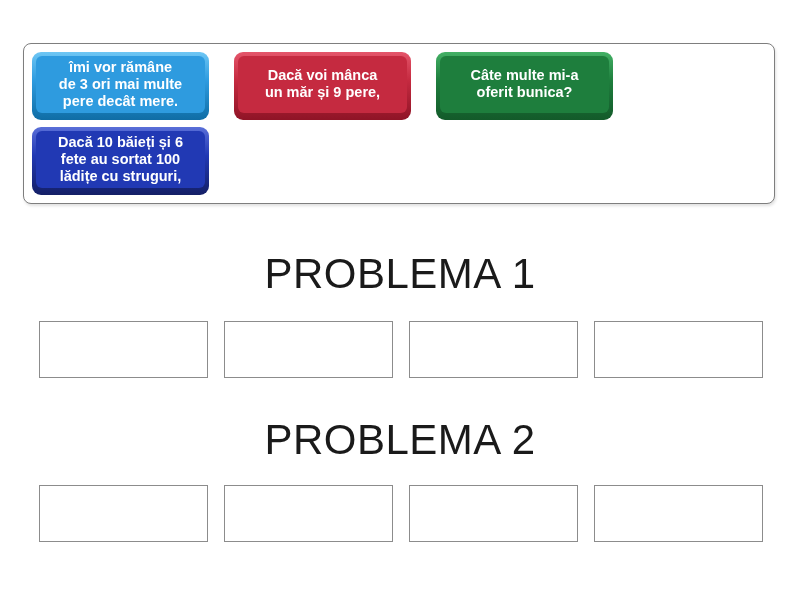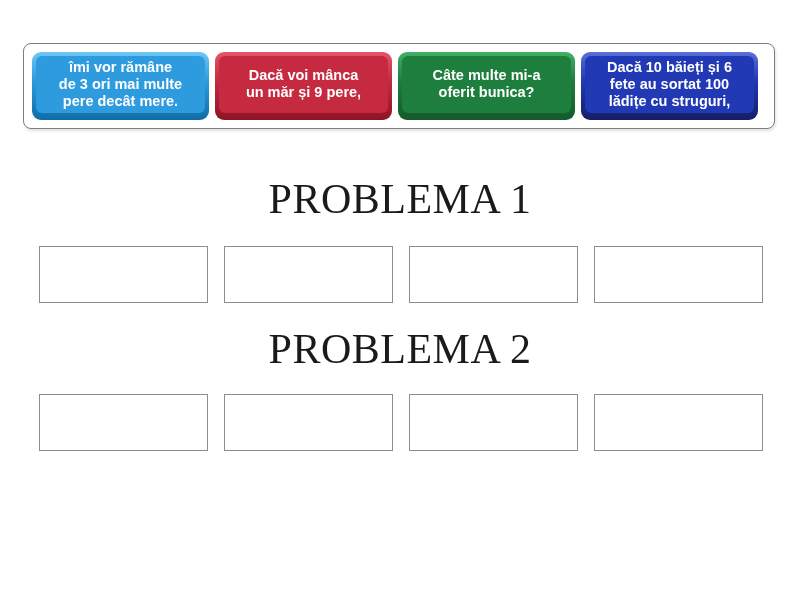--- a/index.html
+++ b/index.html
@@ -19,21 +19,21 @@
   .tray {
     box-sizing: border-box;
     margin: 43px 25px 0 23px;
     padding: 8px;
     background: #ffffff;
     border: 1px solid #7e7e7e;
     border-radius: 8px;
     box-shadow: 1px 2px 3px rgba(0,0,0,0.12);
     display: flex;
     flex-wrap: wrap;
-    gap: 7px 6px;
+    gap: 7px 25px;
     align-items: stretch;
   }
   .card {
     box-sizing: border-box;
     width: 177px;
     border-radius: 9px;
     padding: 4px 4px 7px 4px;
     background: linear-gradient(180deg, var(--light) 0%, var(--main) 42%, var(--dark) 100%);
     display: flex;
     cursor: grab;
@@ -55,24 +55,23 @@
   }
   
   .group-title {
     margin: 0;
     text-align: center;
     font-size: 42px;
     font-weight: 400;
     line-height: 48px;
     color: #1a1a1a;
     letter-spacing: 0.5px;
-    font-family: Liberation Serif, serif;
   }
   .group-title.first { margin-top: 46px; }
-  .group-title.second { margin-top: 22px; }
+  .group-title.second { margin-top: 38px; }
   
   .slots-row {
     display: flex;
     gap: 16px;
     margin: 23px 37px 0 39px;
   }
   .slots-row.second { margin-top: 21px; }
   .slot {
     flex: 1;
     height: 57px;

